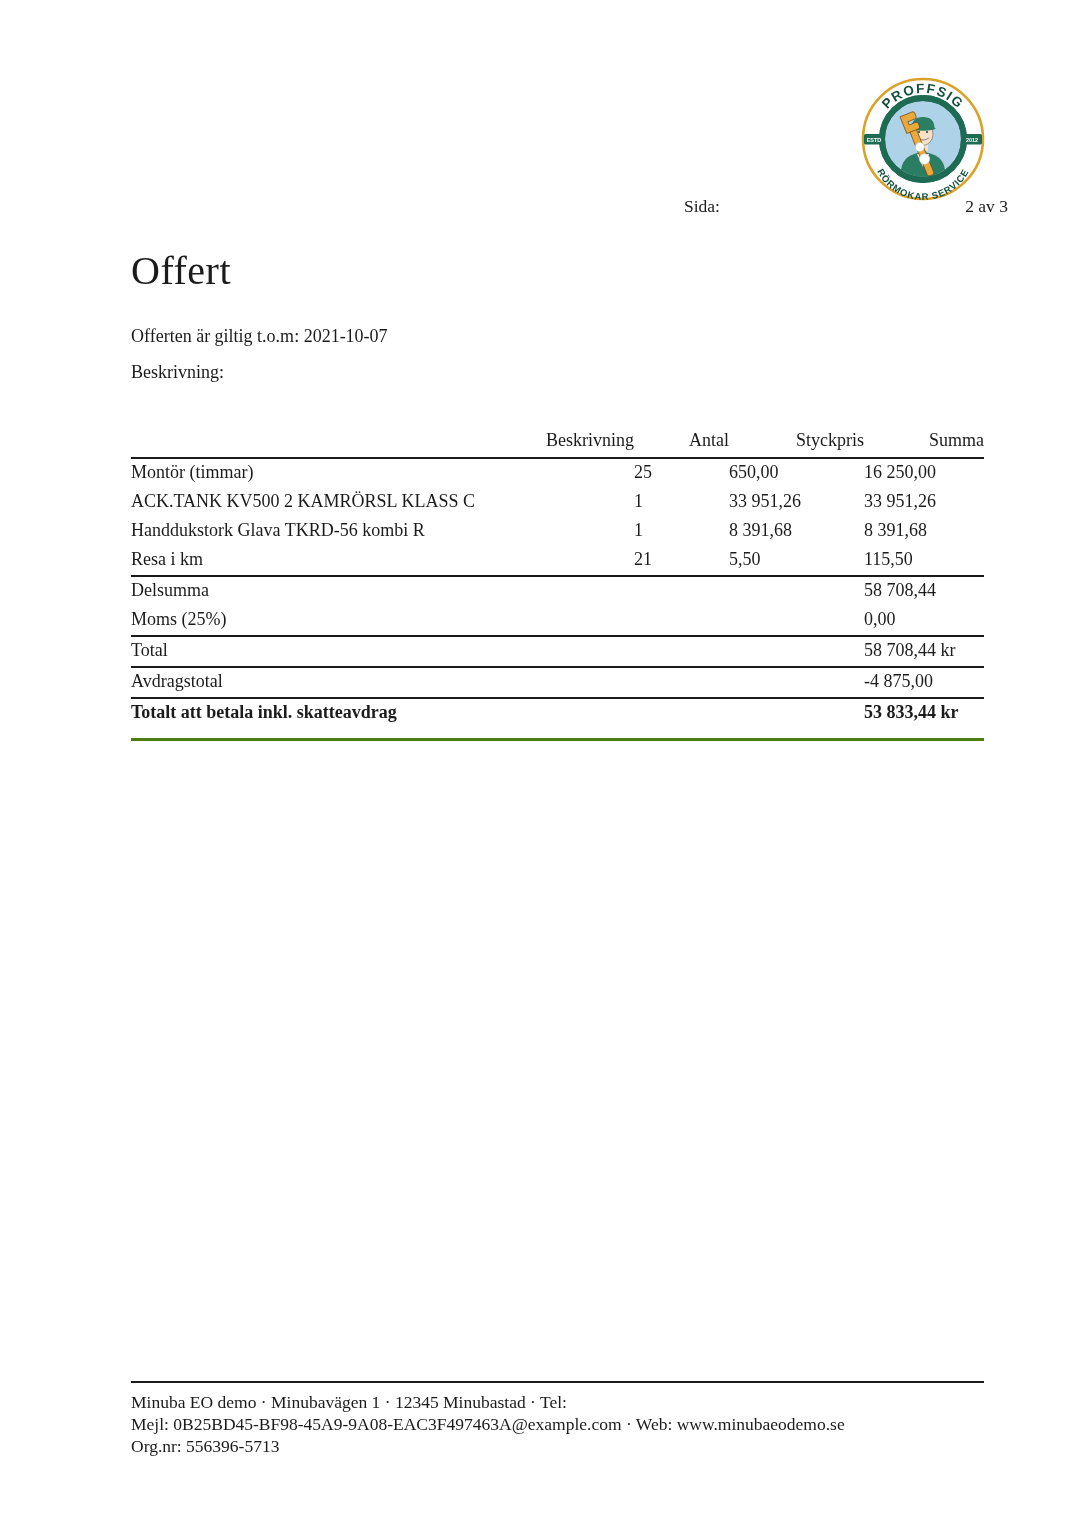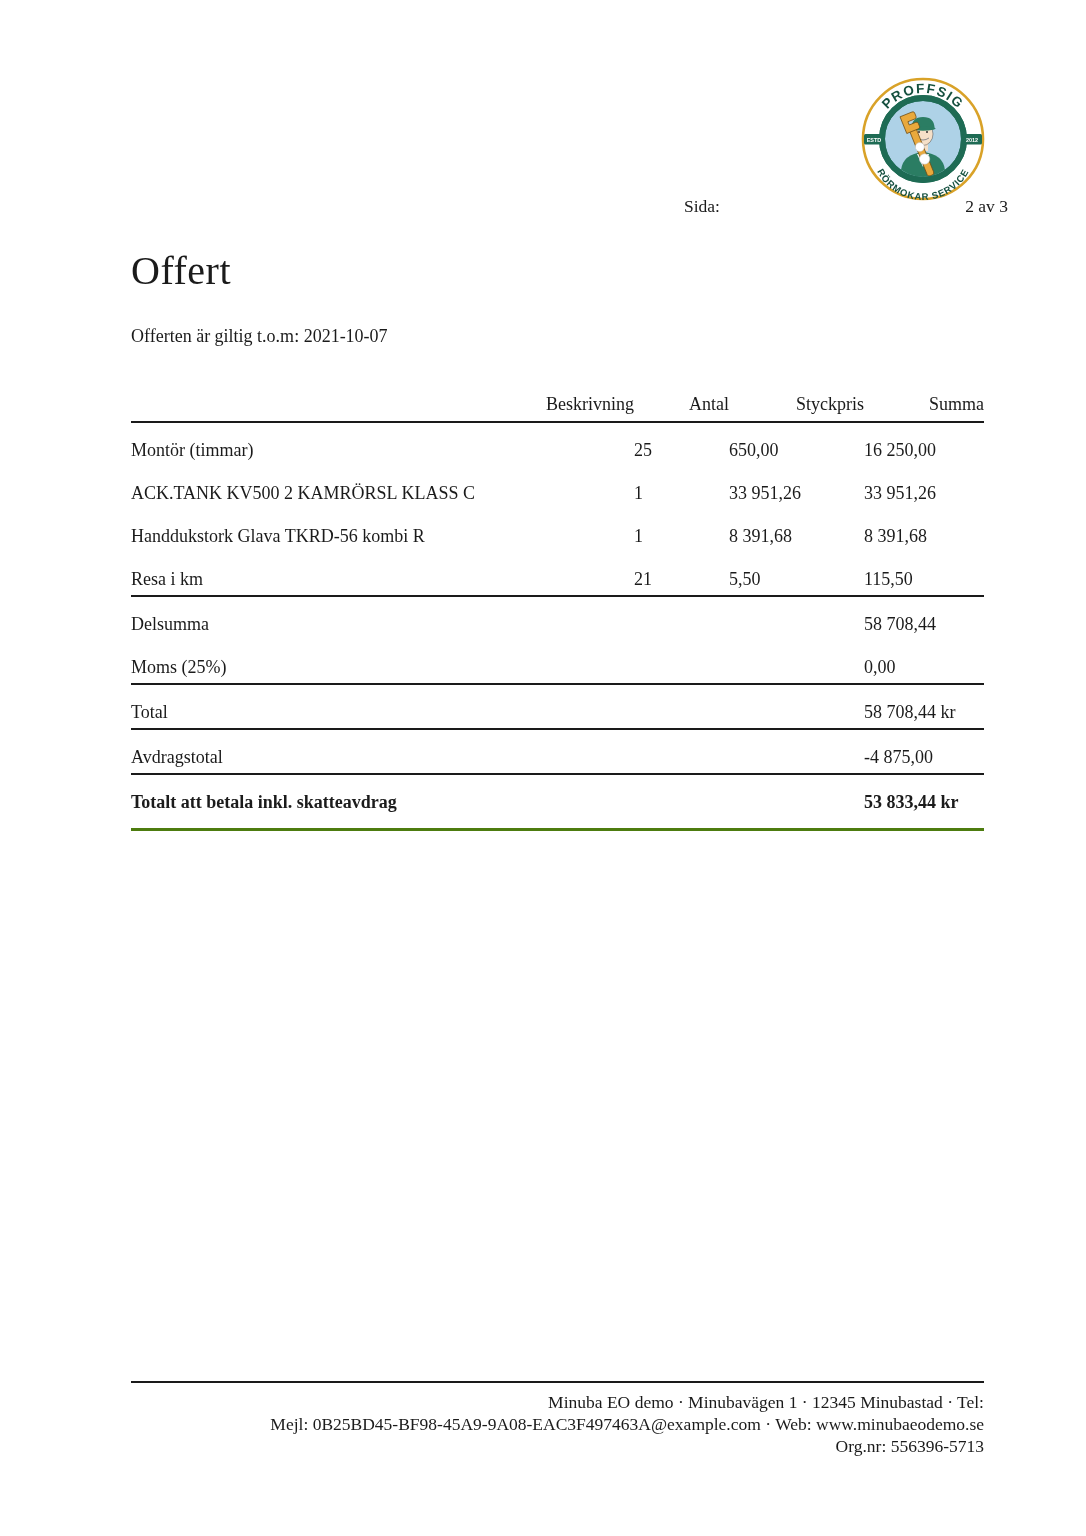--- a/index.html
+++ b/index.html
@@ -34,35 +34,35 @@
   table.items-table { width: 100%; border-collapse: collapse; margin-top: 47px; font-size: 18px; }
   table.items-table col.c-desc  { width: 503px; }
   table.items-table col.c-antal { width: 95px; }
   table.items-table col.c-pris  { width: 135px; }
   table.items-table col.c-summa { width: 120px; }
   table.items-table th {
     font-weight: 400; text-align: right; vertical-align: bottom;
     padding: 0 0 6px 0; border-bottom: 2px solid #1a1a1a;
   }
   table.items-table th.col-desc { text-align: right; }
-  table.items-table td { padding: 17px 0 5px 0; vertical-align: bottom; }
+  table.items-table td { padding: 3px 0 5px 0; vertical-align: bottom; }
   table.items-table td.num { text-align: left; white-space: nowrap; }
   tr.sum-delsumma td { border-top: 2px solid #1a1a1a; }
   tr.sum-total td    { border-top: 2px solid #1a1a1a; }
   tr.sum-avdrag td   { border-top: 2px solid #1a1a1a; }
   tr.sum-grand td    {
     border-top: 2px solid #1a1a1a; border-bottom: 3px solid #4d7c0f;
     font-weight: 700; padding-bottom: 15px;
   }
 
   
   .footer {
     position: absolute; left: 131px; top: 1381px; width: 853px;
     border-top: 2px solid #1a1a1a;
-    text-align: right; font-size: 17.5px; line-height: 22px;
+    text-align: left; font-size: 17.5px; line-height: 22px;
     padding-top: 8px;
   }
 
   
   .badge-arc-text { font-family: "Liberation Sans", sans-serif; font-weight: 700; }
   .badge-small-text { font-family: "Liberation Sans", sans-serif; font-weight: 700; }
 </style>
 </head>
 <body>
 
@@ -129,20 +129,21 @@
   </div>
 
   <div class="page-indicator">
     <span>Sida:</span>
     <span>2 av 3</span>
   </div>
 
   <div class="content">
     <div class="doc-title">Offert</div>
     <div class="validity">Offerten är giltig t.o.m: 2021-10-07</div>
+    <div class="descr-label">Beskrivning:</div>
 
     <table class="items-table">
       <colgroup>
         <col class="c-desc">
           <col class="c-antal">
           <col class="c-pris">
           <col class="c-summa">
       </colgroup>
       <thead>
         <tr>

